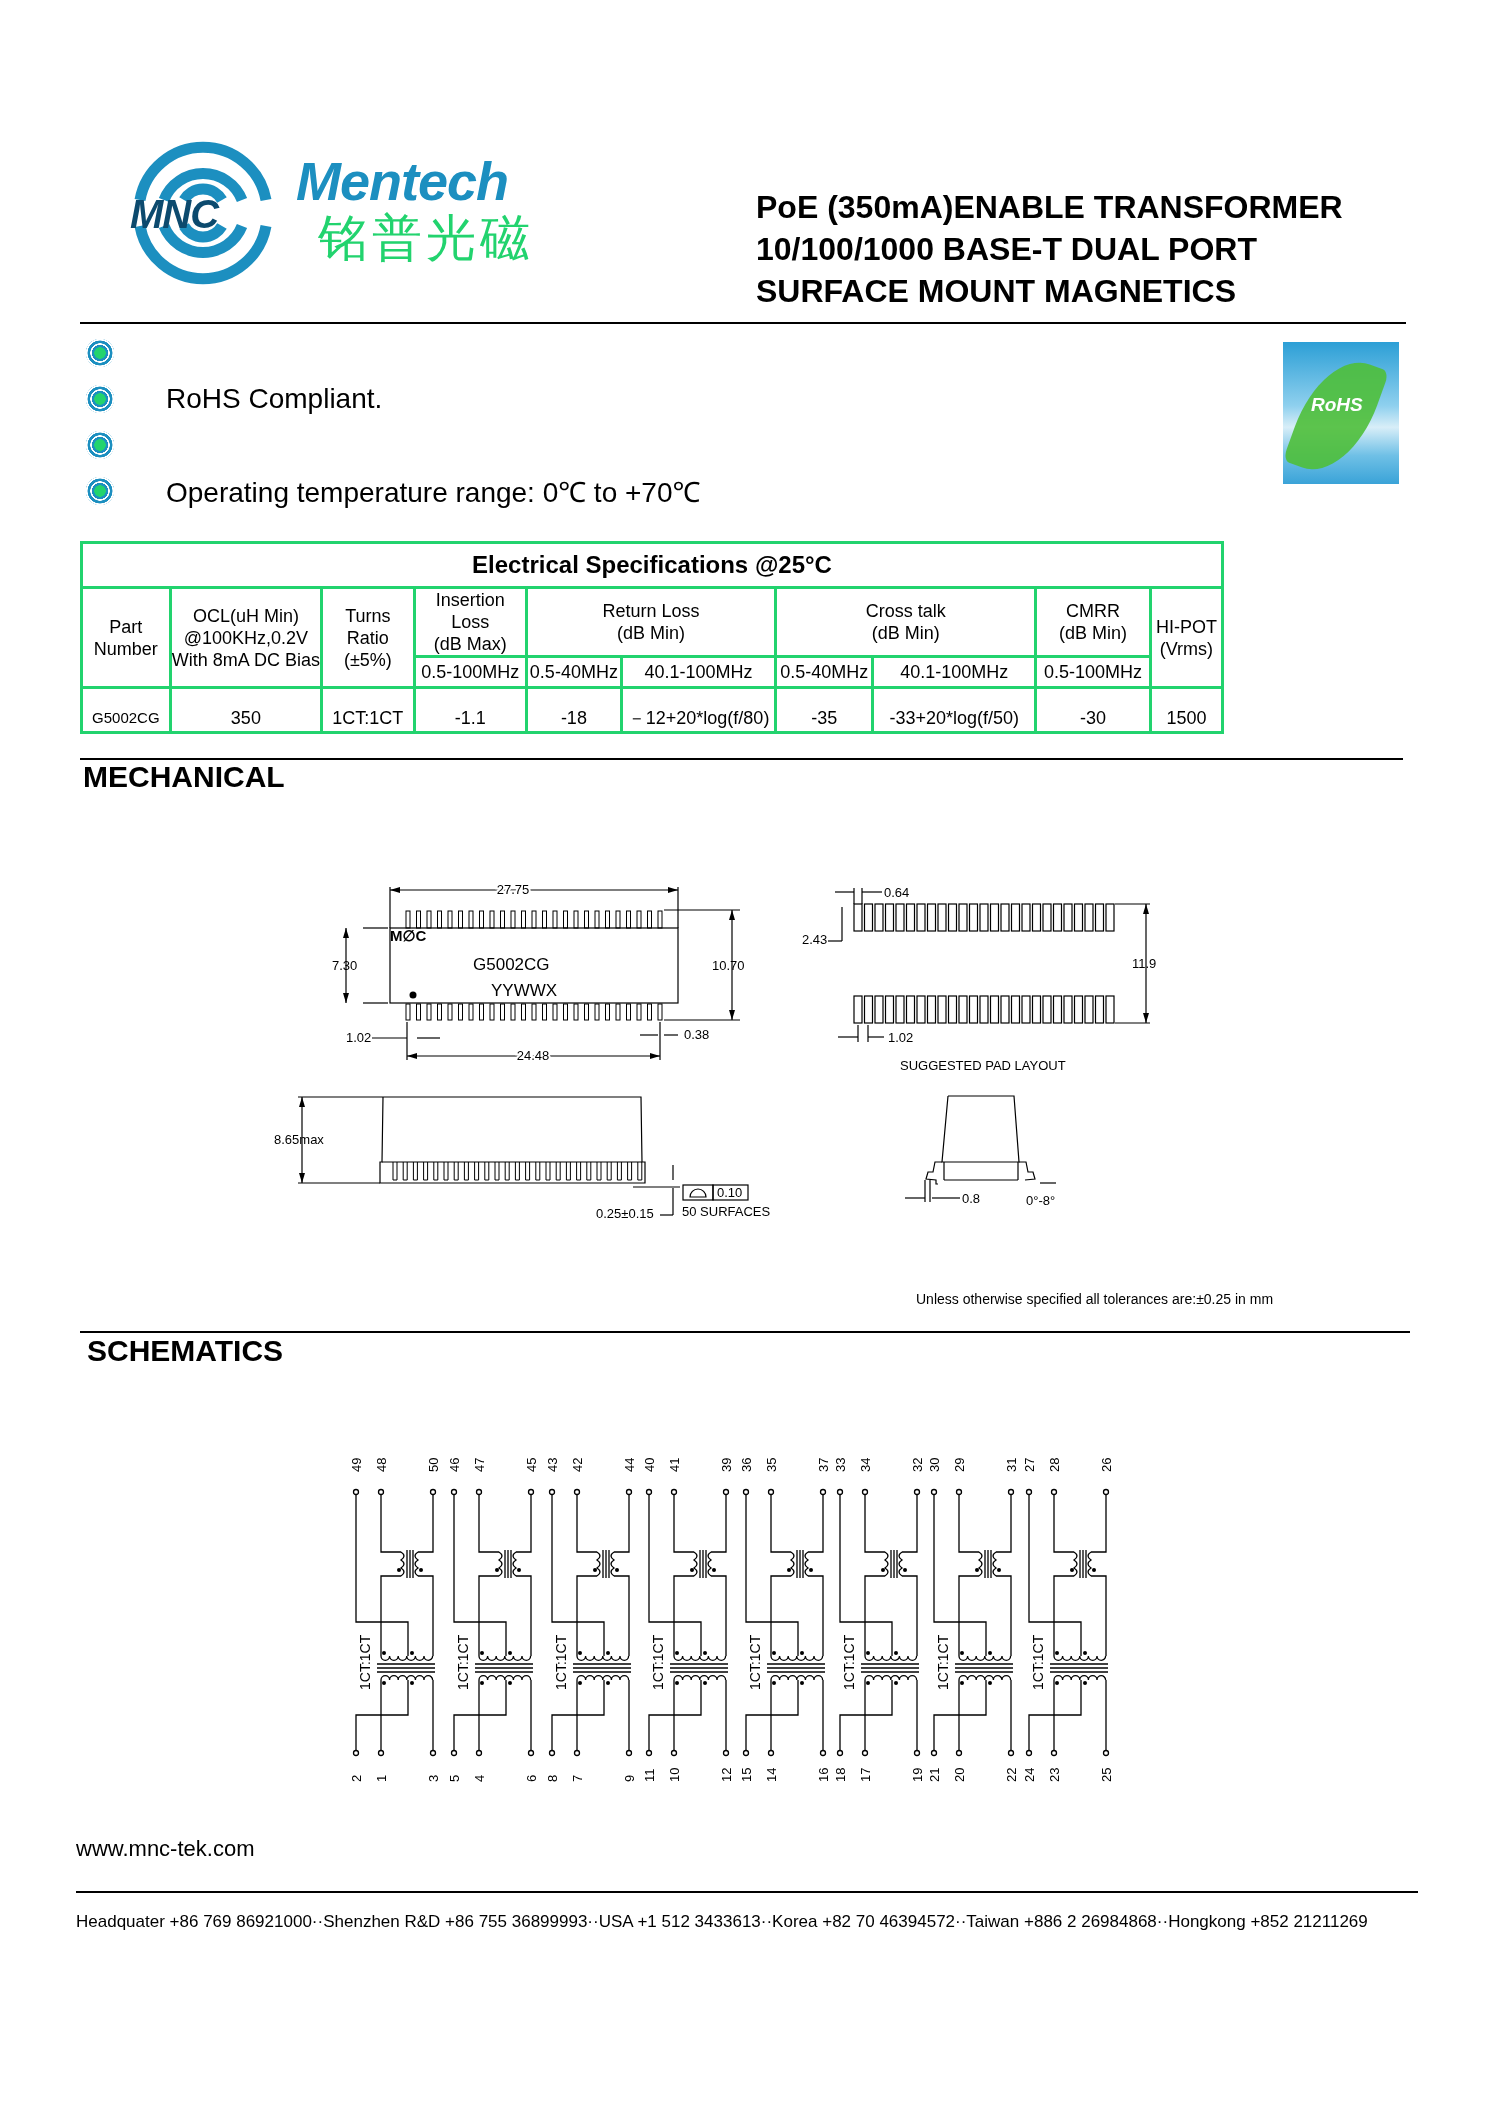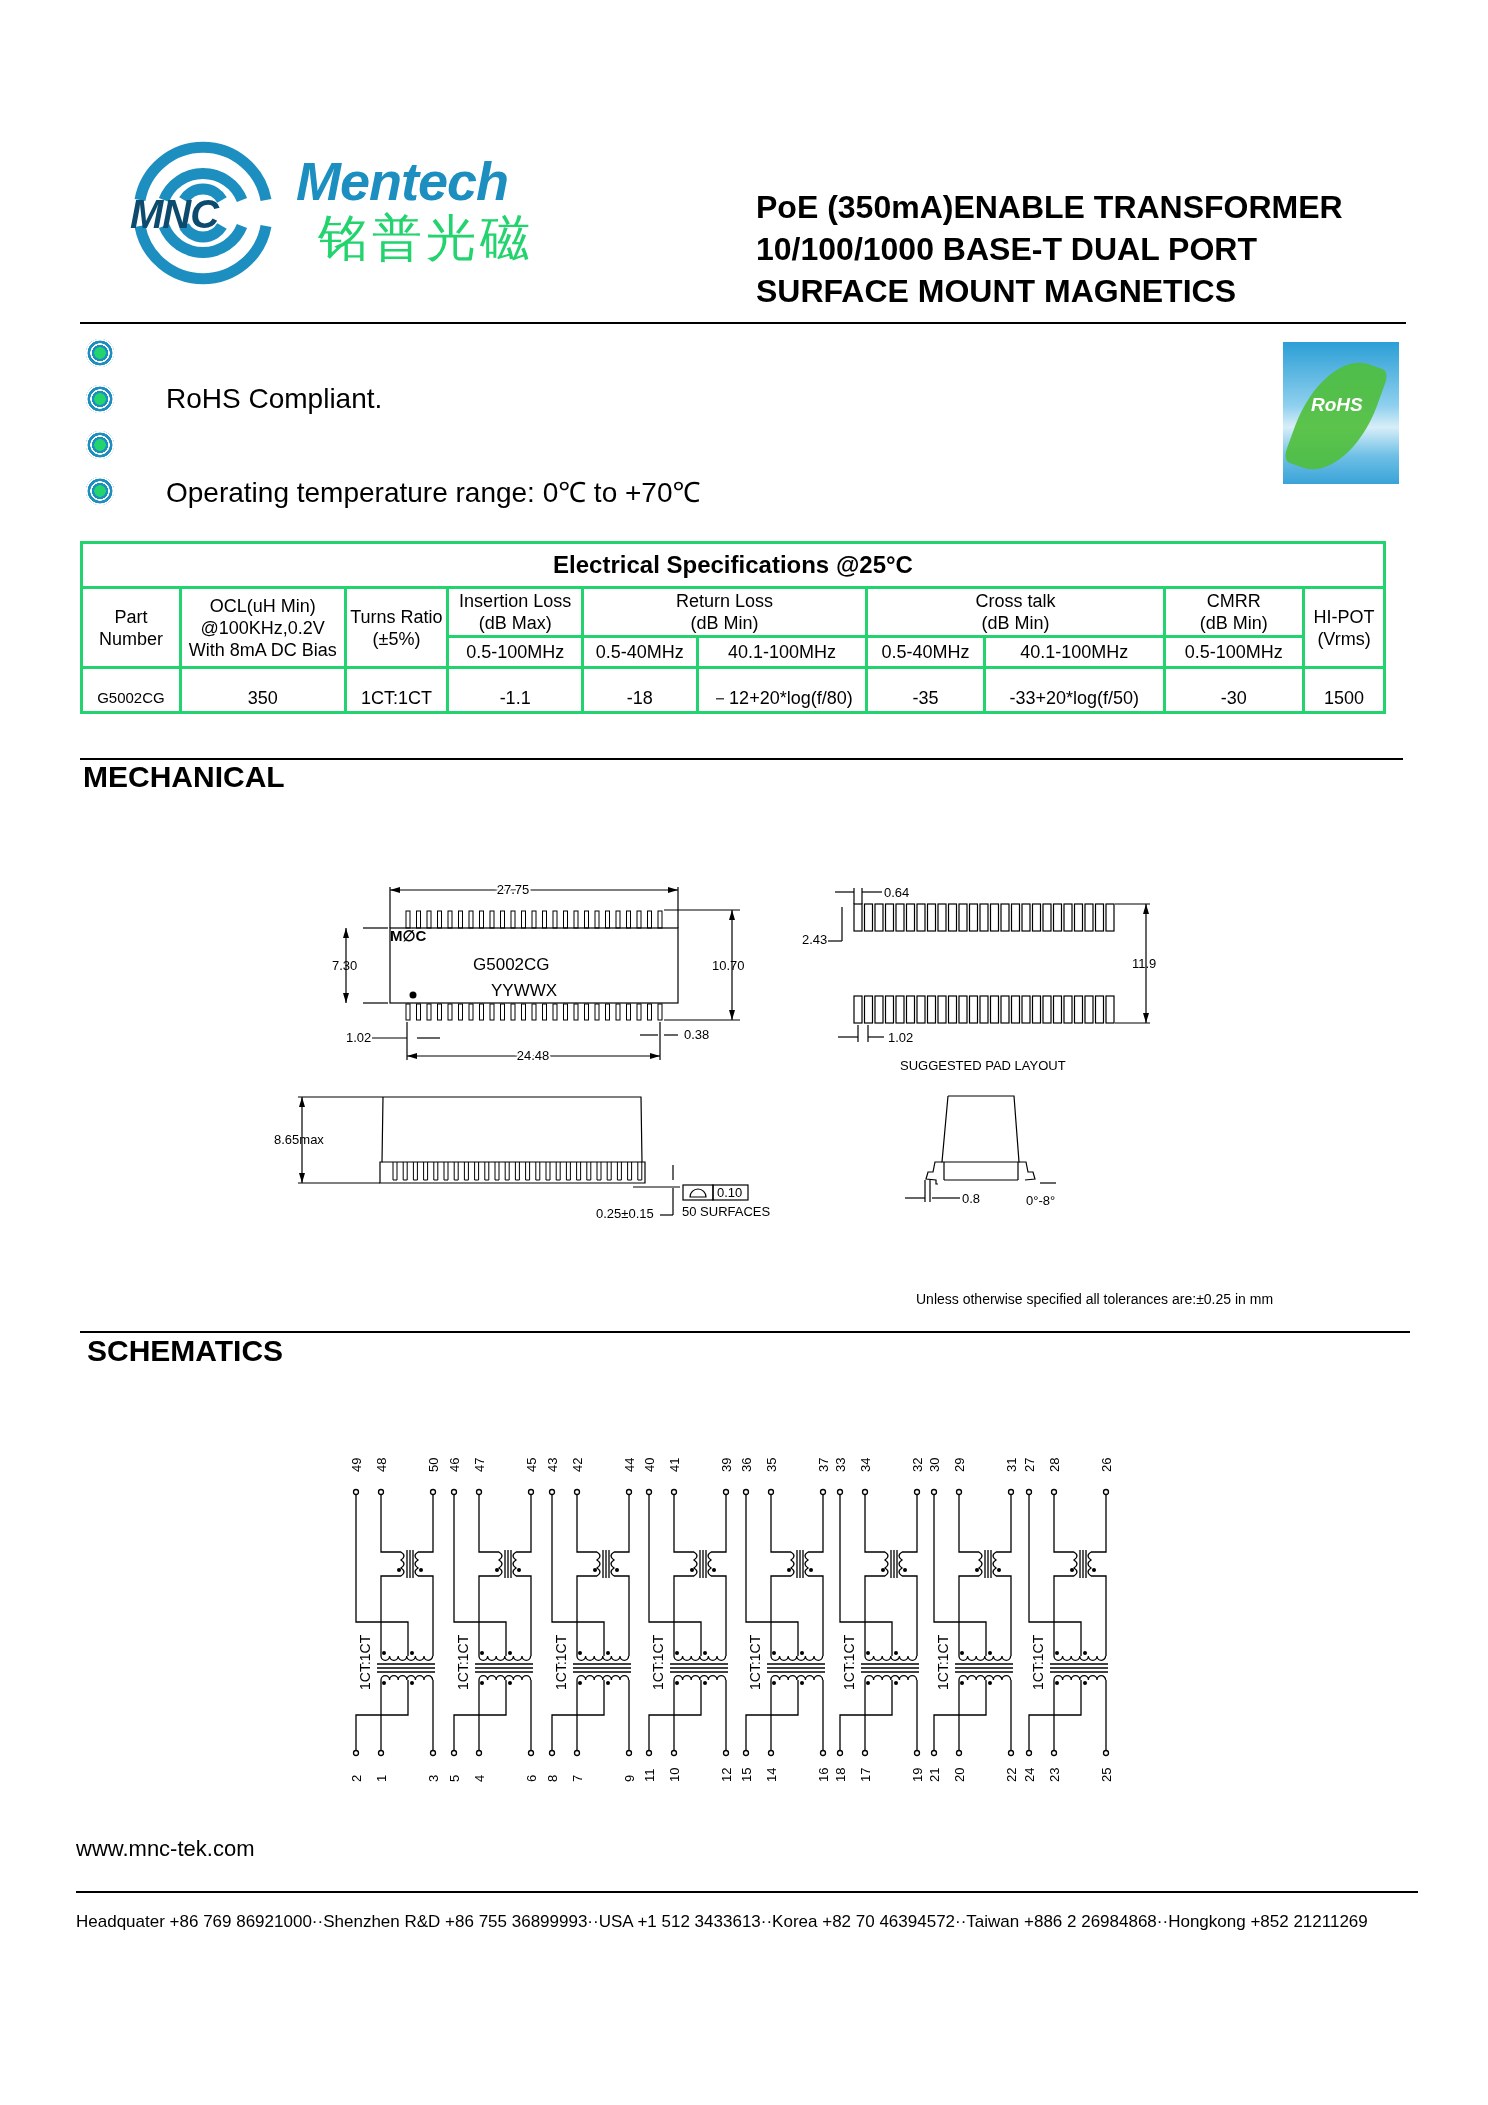--- a/index.html
+++ b/index.html
@@ -14,21 +14,21 @@
   .rule { height:2px; background:#000; }
   
   .features { left:86px; top:330px; }
   .feature { display:flex; align-items:center; height:46px; }
   .bullet { width:28px; height:28px; border-radius:50%; background:radial-gradient(circle, #22d36e 0 28%, #1c8fc0 30% 40%, #fff 42% 48%, #1c8fc0 50% 62%, #fff 64% 70%, #1c8fc0 72%); margin-right:52px; flex-shrink:0; }
   .feature-text { font-size:28px; }
   .rohs { left:1283px; top:342px; width:116px; height:142px; background:linear-gradient(180deg,#2c9fd6 0%, #8fd0ee 45%, #d8eef8 60%, #6fc0e6 80%, #3aa3d8 100%); overflow:hidden; }
   .leaf { position:absolute; left:18px; top:14px; width:70px; height:120px; background:#4fbf3a; border-radius:70% 10% 70% 10%; transform:rotate(20deg); opacity:.9; }
   .rohs-text { position:absolute; left:28px; top:52px; font-size:19px; font-weight:bold; font-style:italic; color:#fff; }
   
-  table.spec { position:absolute; left:80px; top:541px; width:1306px; border-collapse:collapse; font-size:18px; }
+  table.spec { position:absolute; left:80px; top:541px; width:1144px; border-collapse:collapse; font-size:18px; }
   table.spec td { border:3px solid #22d36e; text-align:center; padding:0; line-height:22px; }
   table.spec .ttl { font-size:24px; font-weight:bold; height:42px; }
   table.spec .h1 td { height:46px; }
   table.spec .h2 td { height:28px; }
   table.spec .data td { height:40px; vertical-align:bottom; padding-bottom:2px; }
   .section-h { font-size:30px; font-weight:bold; }
   .note { font-size:14px; }
   .footer { left:76px; top:1912px; font-size:17px; }
   .url { left:76px; top:1836px; font-size:22px; }
 </style>

